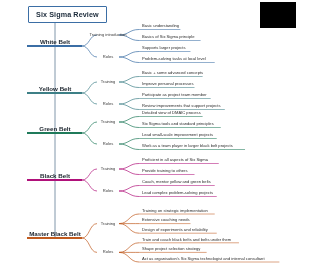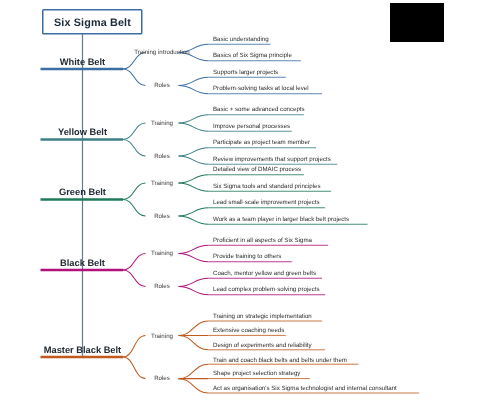--- a/index.html
+++ b/index.html
@@ -127,21 +127,21 @@
     <path d="M139 233.2 L216.74 233.2" stroke="#c05a1e" stroke-width="0.55" fill="none"></path>
     <path d="M82 238 C89.5 238 89.5 252.4 97 252.4" stroke="#c05a1e" stroke-width="0.7" fill="none"></path>
     <path d="M119 252.4 C129 252.4 129 242.8 139 242.8" stroke="#c05a1e" stroke-width="0.7" fill="none"></path>
     <path d="M139 242.8 L238.96 242.8" stroke="#c05a1e" stroke-width="0.55" fill="none"></path>
     <path d="M119 252.4 C129 252.4 129 252.4 139 252.4" stroke="#c05a1e" stroke-width="0.7" fill="none"></path>
     <path d="M139 252.4 L206.64 252.4" stroke="#c05a1e" stroke-width="0.55" fill="none"></path>
     <path d="M119 252.4 C129 252.4 129 262 139 262" stroke="#c05a1e" stroke-width="0.7" fill="none"></path>
     <path d="M139 262 L279.36 262" stroke="#c05a1e" stroke-width="0.55" fill="none"></path>
   </svg>
 
-<div class="node-title" style="left:28px;top:6px;">Six Sigma Belt</div>
+<div class="node-title" style="left:28px;top:6px;">Six Sigma Review</div>
 
 <div class="logo">
   <span>QG</span>
 </div>
 
 <div id="labels">
     <div class="belt-label" style="left: 55px; top: 38px; transform: translateX(-50%);">White Belt</div>
     <div class="branch-label" style="left: 108px; top: 32px; transform: translateX(-50%);">Training introduction</div>
     <div class="leaf-label" style="left: 142px; top: 23.3px;">Basic understanding</div>
     <div class="leaf-label" style="left: 142px; top: 34.3px;">Basics of Six Sigma principle</div>

